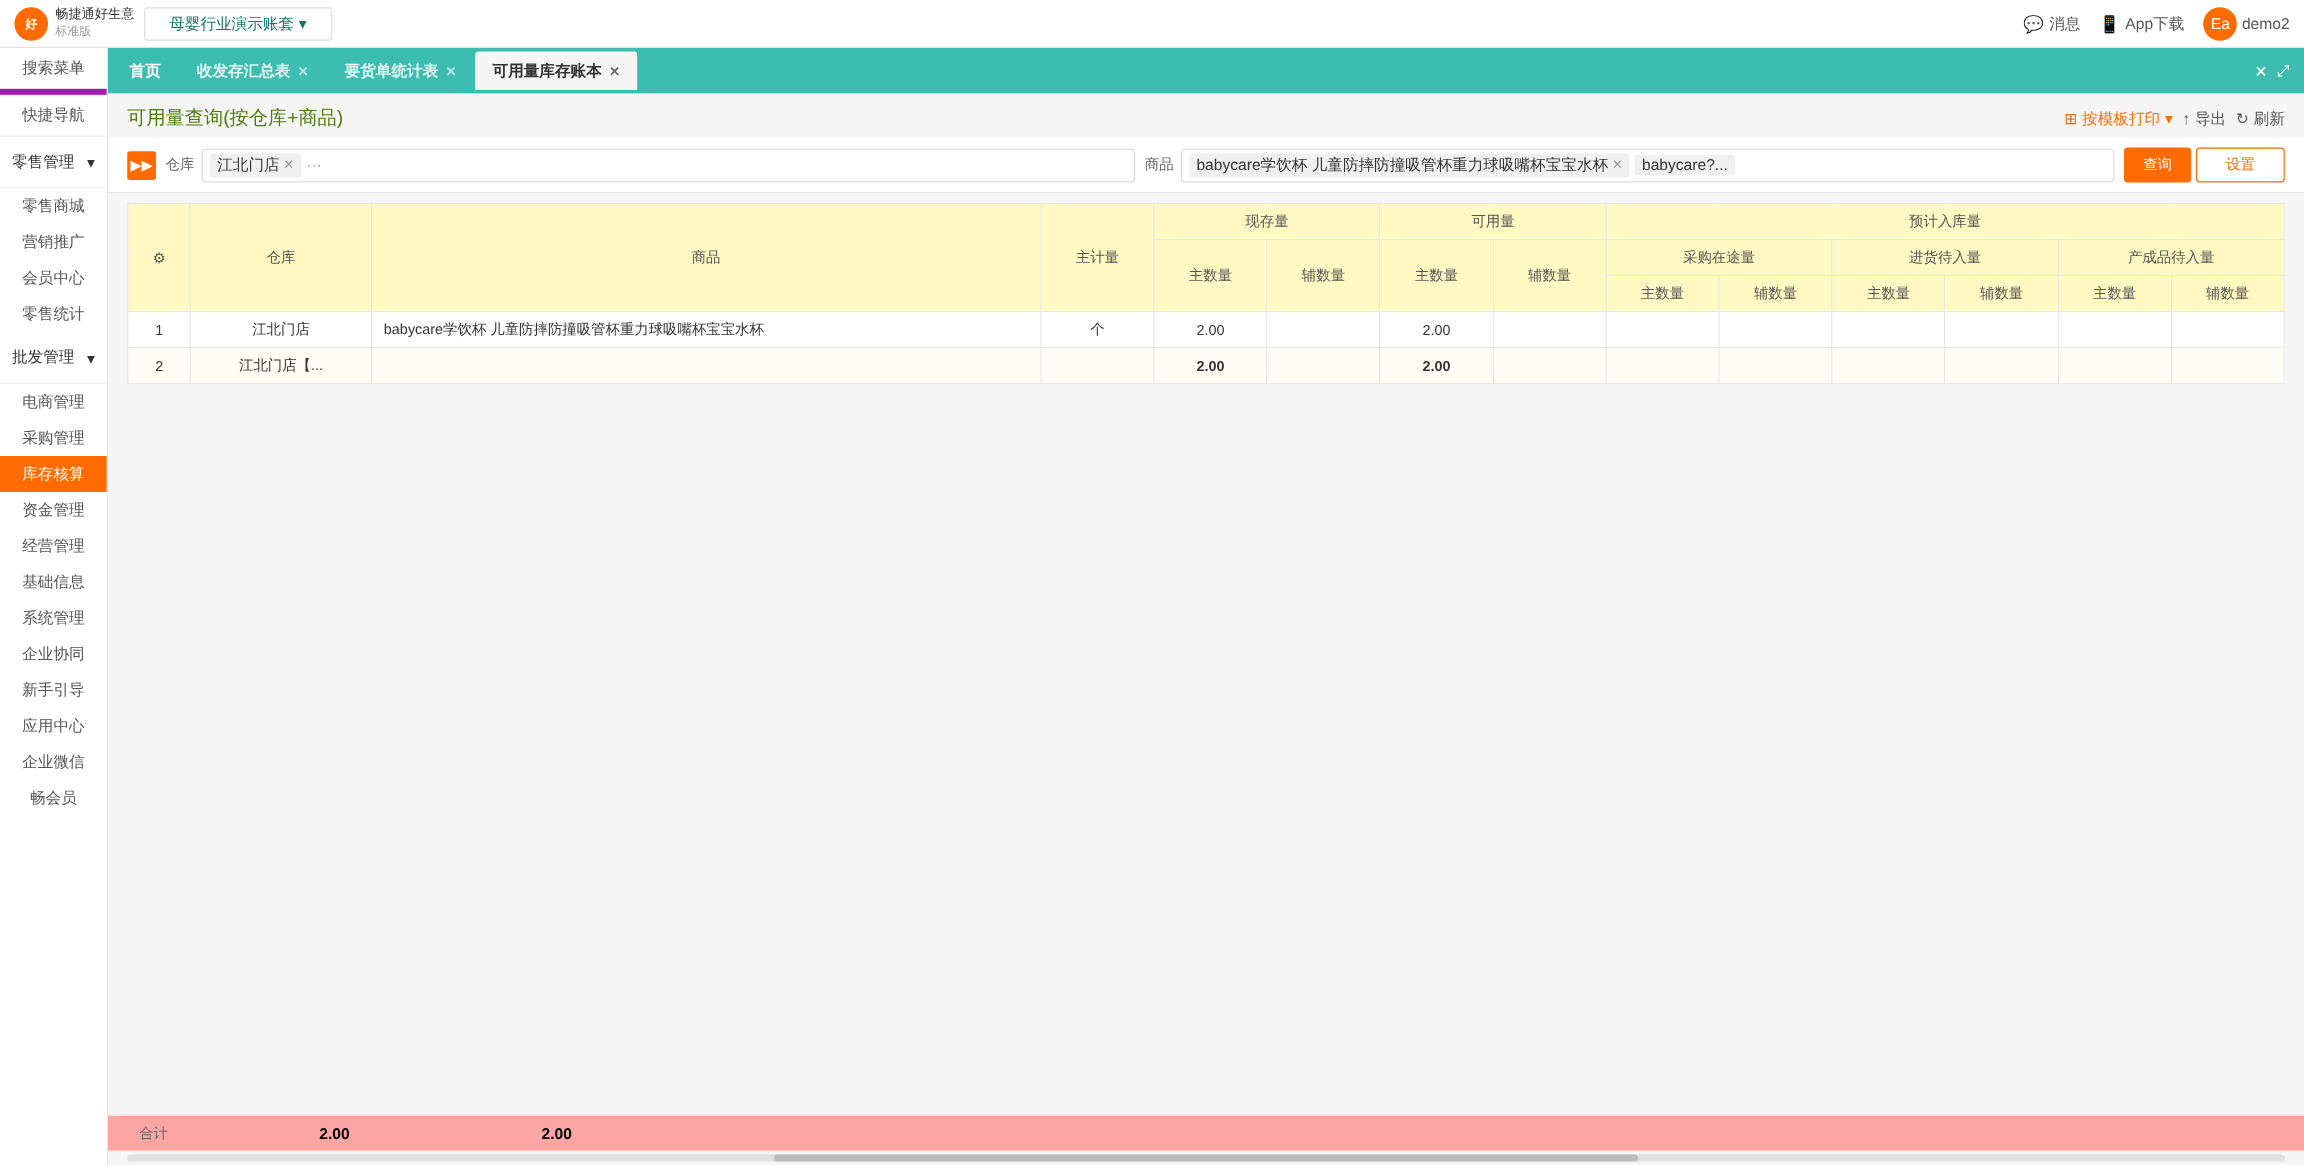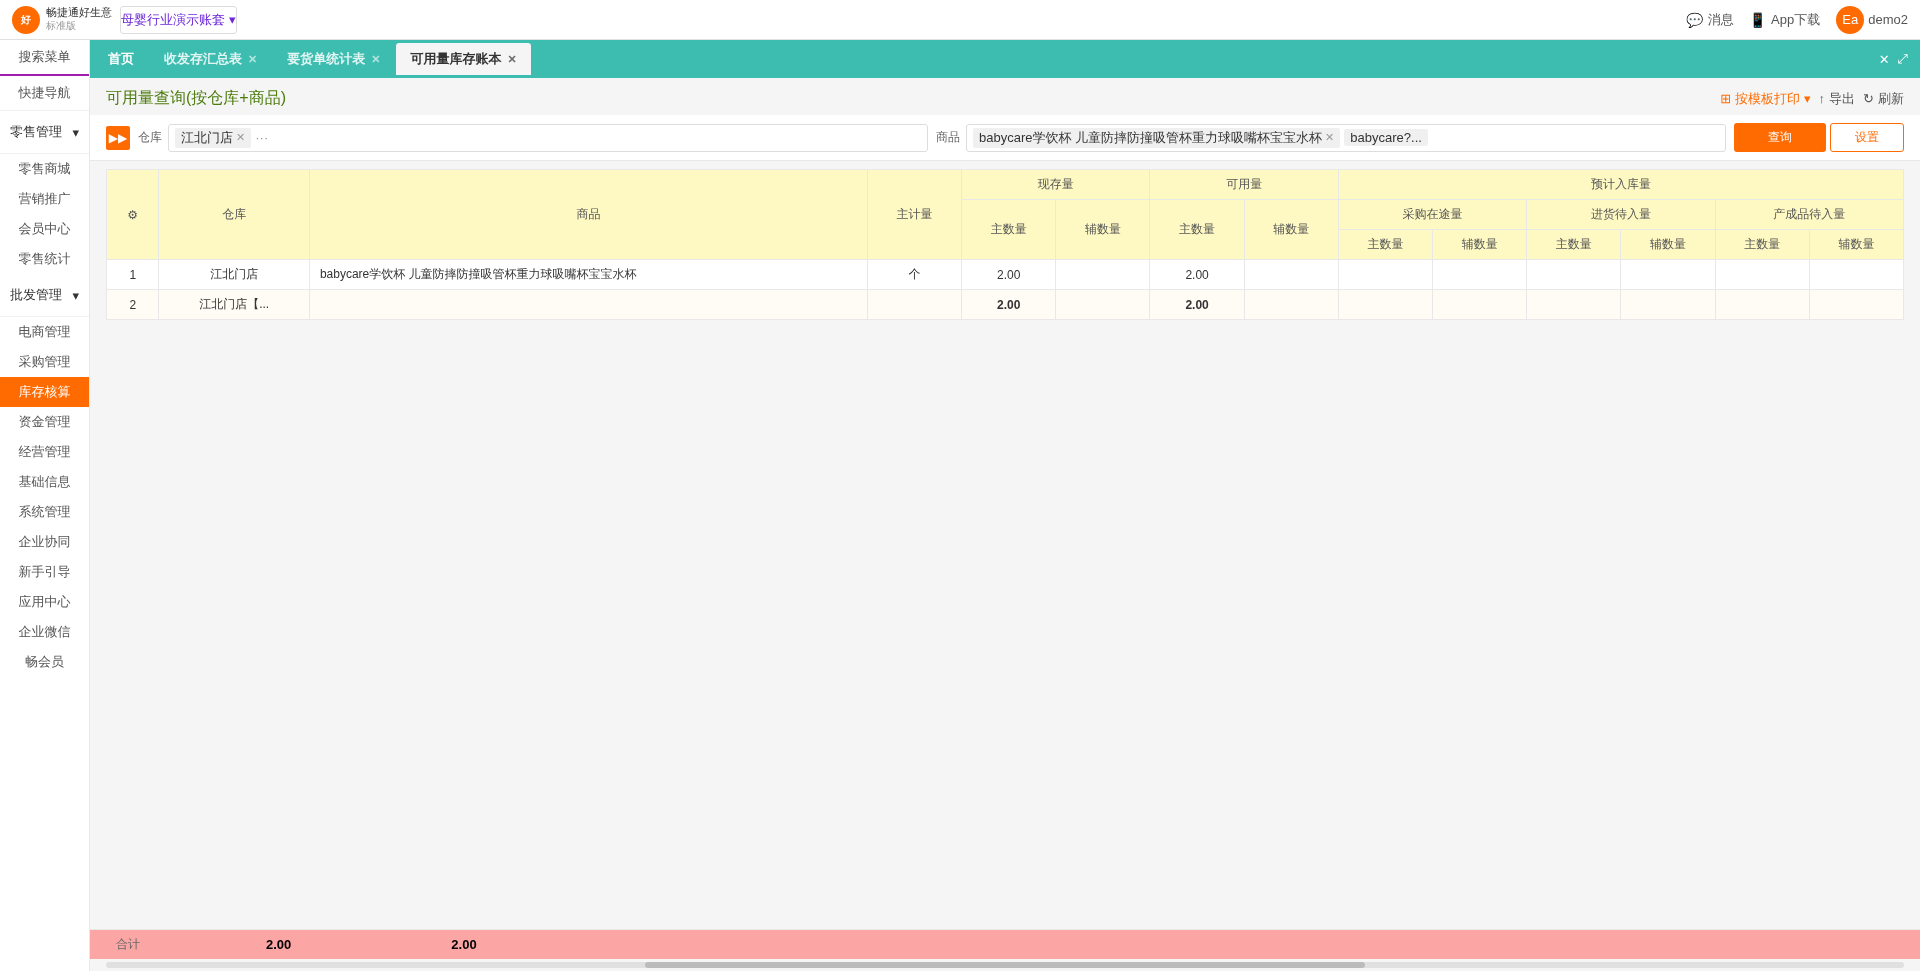--- a/index.html
+++ b/index.html
@@ -16,22 +16,22 @@
       justify-content: space-between;
       flex-shrink: 0;
     }
     .top-bar-left { display: flex; align-items: center; gap: 8px; }
     .logo-area { display: flex; align-items: center; gap: 6px; }
     .logo-icon { width: 28px; height: 28px; background: #ff6b00; border-radius: 50%; display: flex; align-items: center; justify-content: center; color: white; font-size: 10px; font-weight: bold; }
     .logo-text { font-size: 11px; color: #333; line-height: 1.2; }
     .logo-sub { font-size: 10px; color: #999; }
     .industry-select {
       display: flex; align-items: center; gap: 4px;
-      padding: 4px 0; border: 1px solid #ddd; border-radius: 3px;
-      background: #fff; color: #6d28d9; cursor: pointer; font-size: 12px;
+      padding: 4px 20px; border: 1px solid #ddd; border-radius: 3px;
+      background: #fff; color: #0f766e; cursor: pointer; font-size: 12px;
     }
     .top-bar-right { display: flex; align-items: center; gap: 16px; }
     .top-right-item { display: flex; align-items: center; gap: 4px; color: #555; font-size: 12px; cursor: pointer; }
     .avatar { width: 28px; height: 28px; border-radius: 50%; background: #ff6b00; display: flex; align-items: center; justify-content: center; color: white; font-size: 11px; }
 
     
     .main-layout { display: flex; flex: 1; overflow: hidden; }
 
     
     .sidebar {
@@ -41,21 +41,21 @@
       display: flex;
       flex-direction: column;
       overflow-y: auto;
       flex-shrink: 0;
     }
     .sidebar-search {
       padding: 8px 6px;
       font-size: 12px;
       color: #555;
       cursor: pointer;
-      border-bottom: 2px solid #a21caf;
+      border-bottom: 5px solid #a21caf;
       text-align: center;
     }
     .sidebar-nav {
       padding: 8px 6px;
       font-size: 12px;
       color: #555;
       cursor: pointer;
       text-align: center;
       border-bottom: 1px solid #f0f0f0;
     }
@@ -191,21 +191,21 @@
       align-items: center;
       gap: 3px;
     }
     .filter-tag .tag-close { color: #999; cursor: pointer; font-size: 11px; }
     .filter-dots { color: #999; cursor: pointer; }
     .filter-actions { display: flex; gap: 4px; }
     .btn-query {
       background: #ff6b00;
       color: white;
       border: none;
-      padding: 5px 34px;
+      padding: 5px 16px;
       border-radius: 3px;
       cursor: pointer;
       font-size: 12px;
     }
     .btn-settings {
       background: white;
       color: #ff6b00;
       border: 1px solid #ff6b00;
       padding: 5px 24px;
       border-radius: 3px;

